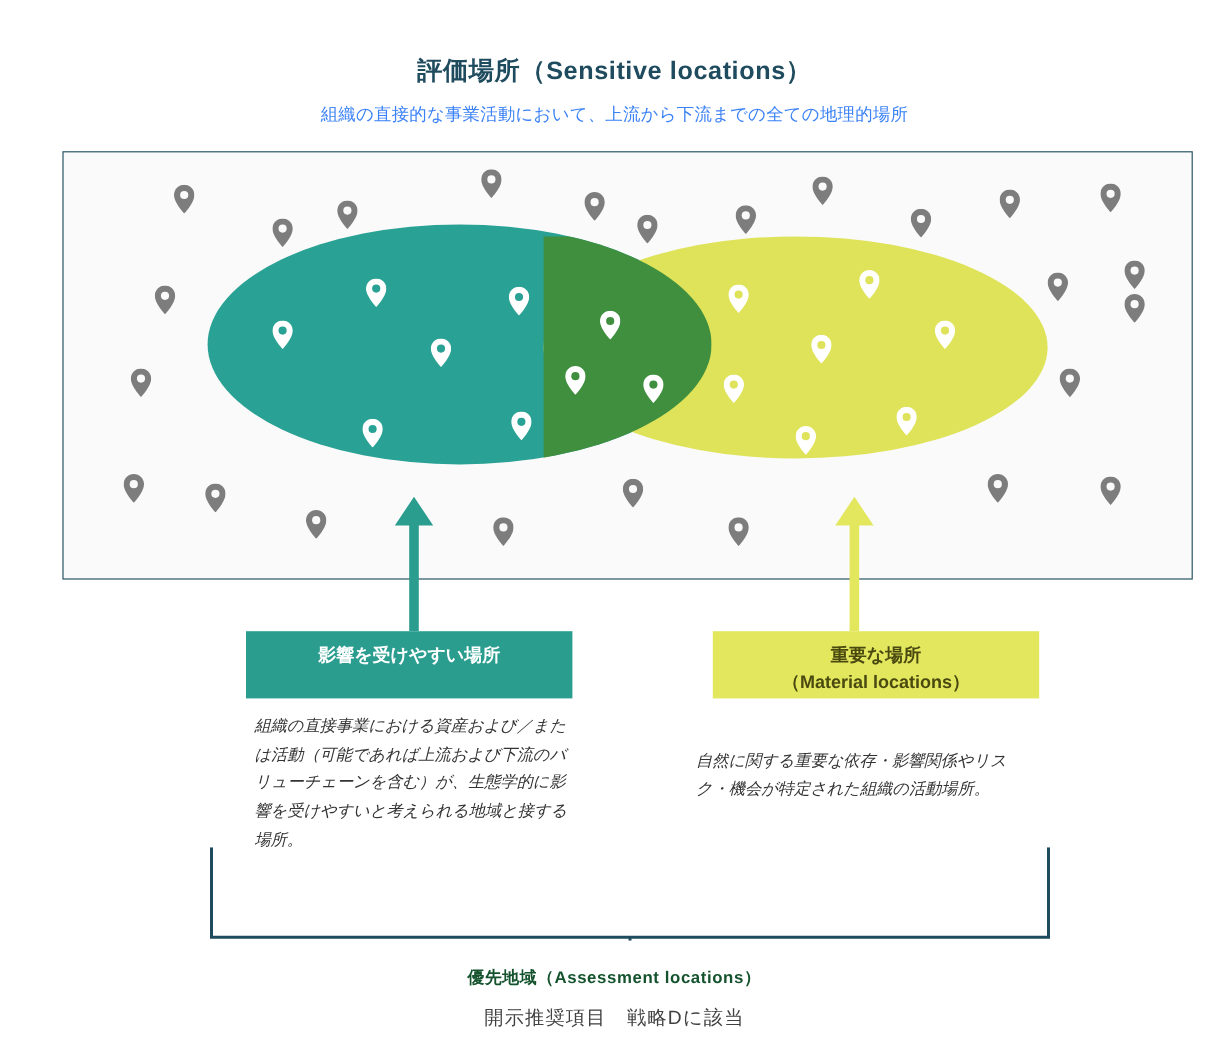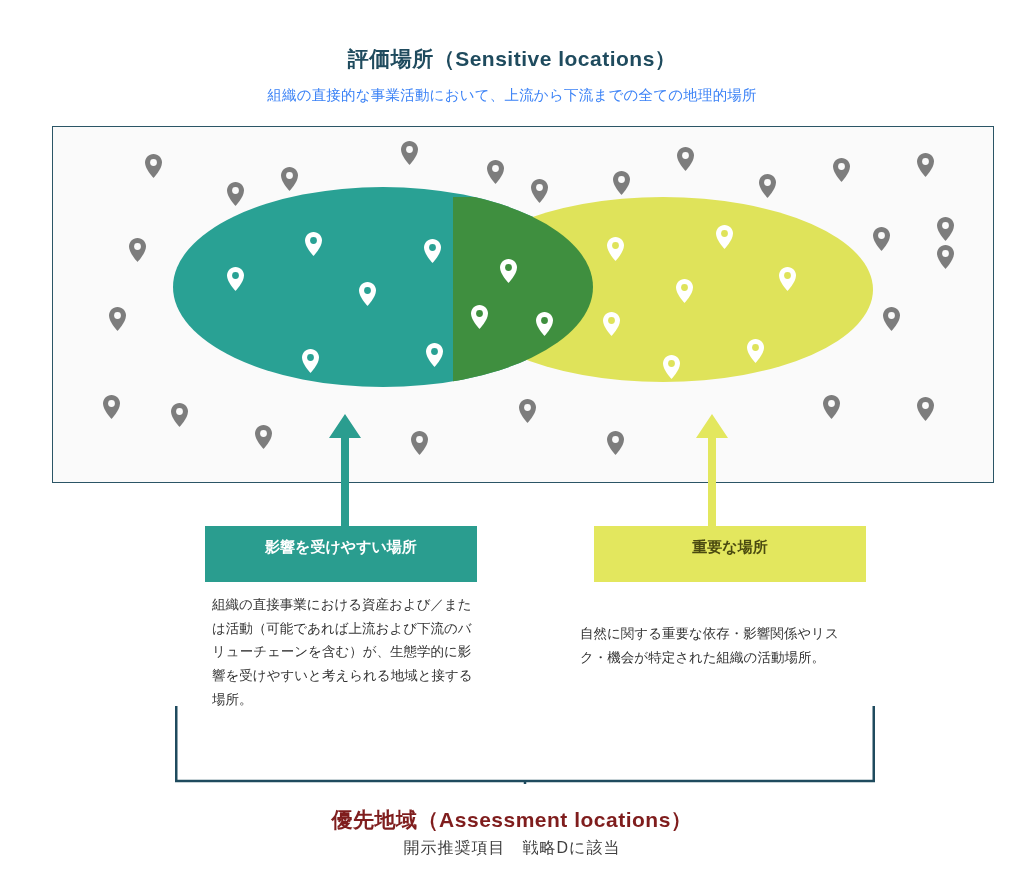--- a/index.html
+++ b/index.html
@@ -106,41 +106,42 @@
     color: #4a4a10;
   }
   .legend-line2 { display: block; }
 
   .legend-desc {
     position: absolute;
     font-size: 13.5px;
     line-height: 1.75;
     color: #333333;
     text-align: left;
+    font-style: italic;
   }
 
   
   .bracket {
     position: absolute;
     left: 175px;
     top: 706px;
     width: 700px;
     height: 78px;
   }
   .bracket svg { display:block; }
 
   .bottom-title {
     position: absolute;
     top: 806px;
     left: 0;
     width: 1024px;
     text-align: center;
-    font-size: 21px;
+    font-size: 14px;
     font-weight: bold;
-    color: #7f1d1d;
+    color: #14532d;
     letter-spacing: 0.5px;
   }
   .bottom-subtitle {
     position: absolute;
     top: 838px;
     left: 0;
     width: 1024px;
     text-align: center;
     font-size: 16px;
     color: #404040;
@@ -424,20 +425,21 @@
     <path d="M20 0 L36 24 L24 24 L24 112 L16 112 L16 24 L4 24 Z" fill="#e3e75e"></path>
   </svg>
 </div>
 
 <div class="legend-box teal" style="left:205px; top:526px; width:272px; height:56px;">
   <span>影響を受けやすい場所</span>
 </div>
 
 <div class="legend-box lime" style="left:578px; top:526px; width:272px; height:56px;margin-left:16px;">
   <span>重要な場所</span>
+  <span class="legend-line2">（Material locations）</span>
 </div>
 
 <div class="legend-desc" style="left:212px; top:593px; width:262px;">組織の直接事業における資産および／または活動（可能であれば上流および下流のバリューチェーンを含む）が、生態学的に影響を受けやすいと考えられる地域と接する場所。</div>
 
 <div class="legend-desc" style="left:580px; top:622px; width:268px;">自然に関する重要な依存・影響関係やリスク・機会が特定された組織の活動場所。</div>
 
 <div class="bracket">
   <svg width="700" height="78" viewBox="0 0 700 78">
     <path d="M1.25 0 L1.25 75 L698.75 75 L698.75 0" fill="none" stroke="#1f4b5e" stroke-width="2.5"></path>
     <path d="M350 75 L350 78" fill="none" stroke="#1f4b5e" stroke-width="2.5"></path>

